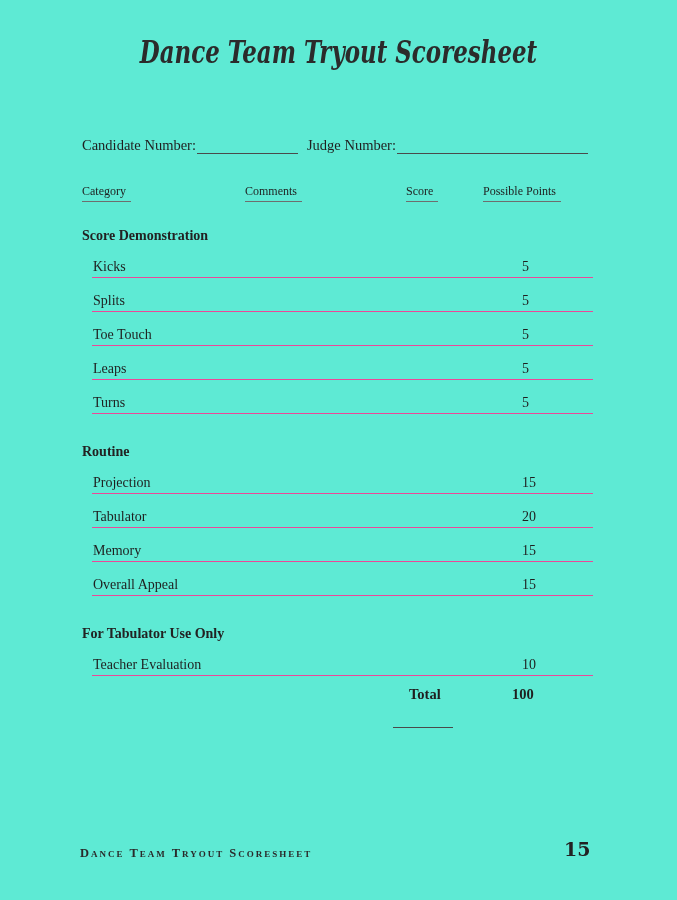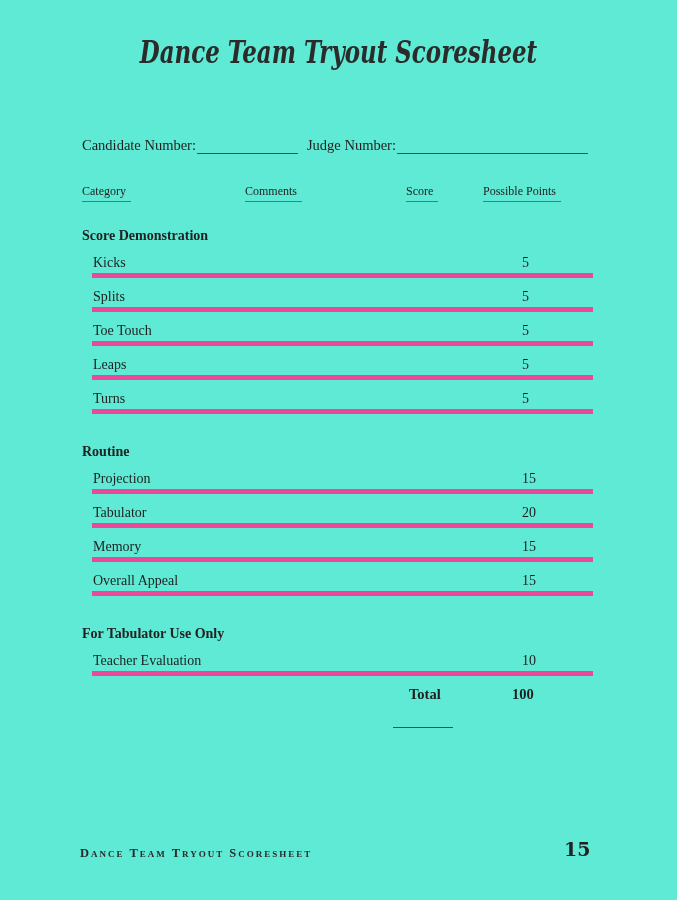--- a/index.html
+++ b/index.html
@@ -70,21 +70,21 @@
     font-size: 14px;
     line-height: 16px;
     height: 16px;
     white-space: nowrap;
     color: #222222;
   }
   .score-row {
     position: relative;
     height: 34px;
     margin-left: 10px;
-    border-bottom: 5px solid #ec4899;
+    border-bottom: 1px solid #ec4899;
     box-sizing: border-box;
   }
   .row-category { position: absolute; left: 1px; bottom: 2px; font-size: 14px; white-space: nowrap; }
   .row-points   { position: absolute; left: 430px; bottom: 2px; font-size: 14px; }
 
   
   .total-label { position: absolute; top: 686px; left: 409px; font-size: 14.5px; font-weight: bold; }
   .total-value { position: absolute; top: 686px; left: 512px; font-size: 14.5px; font-weight: bold; }
   .total-line  { position: absolute; top: 712px; left: 393px; width: 60px; height: 15px; border-bottom: 1px solid #4a4a4a; }
 

